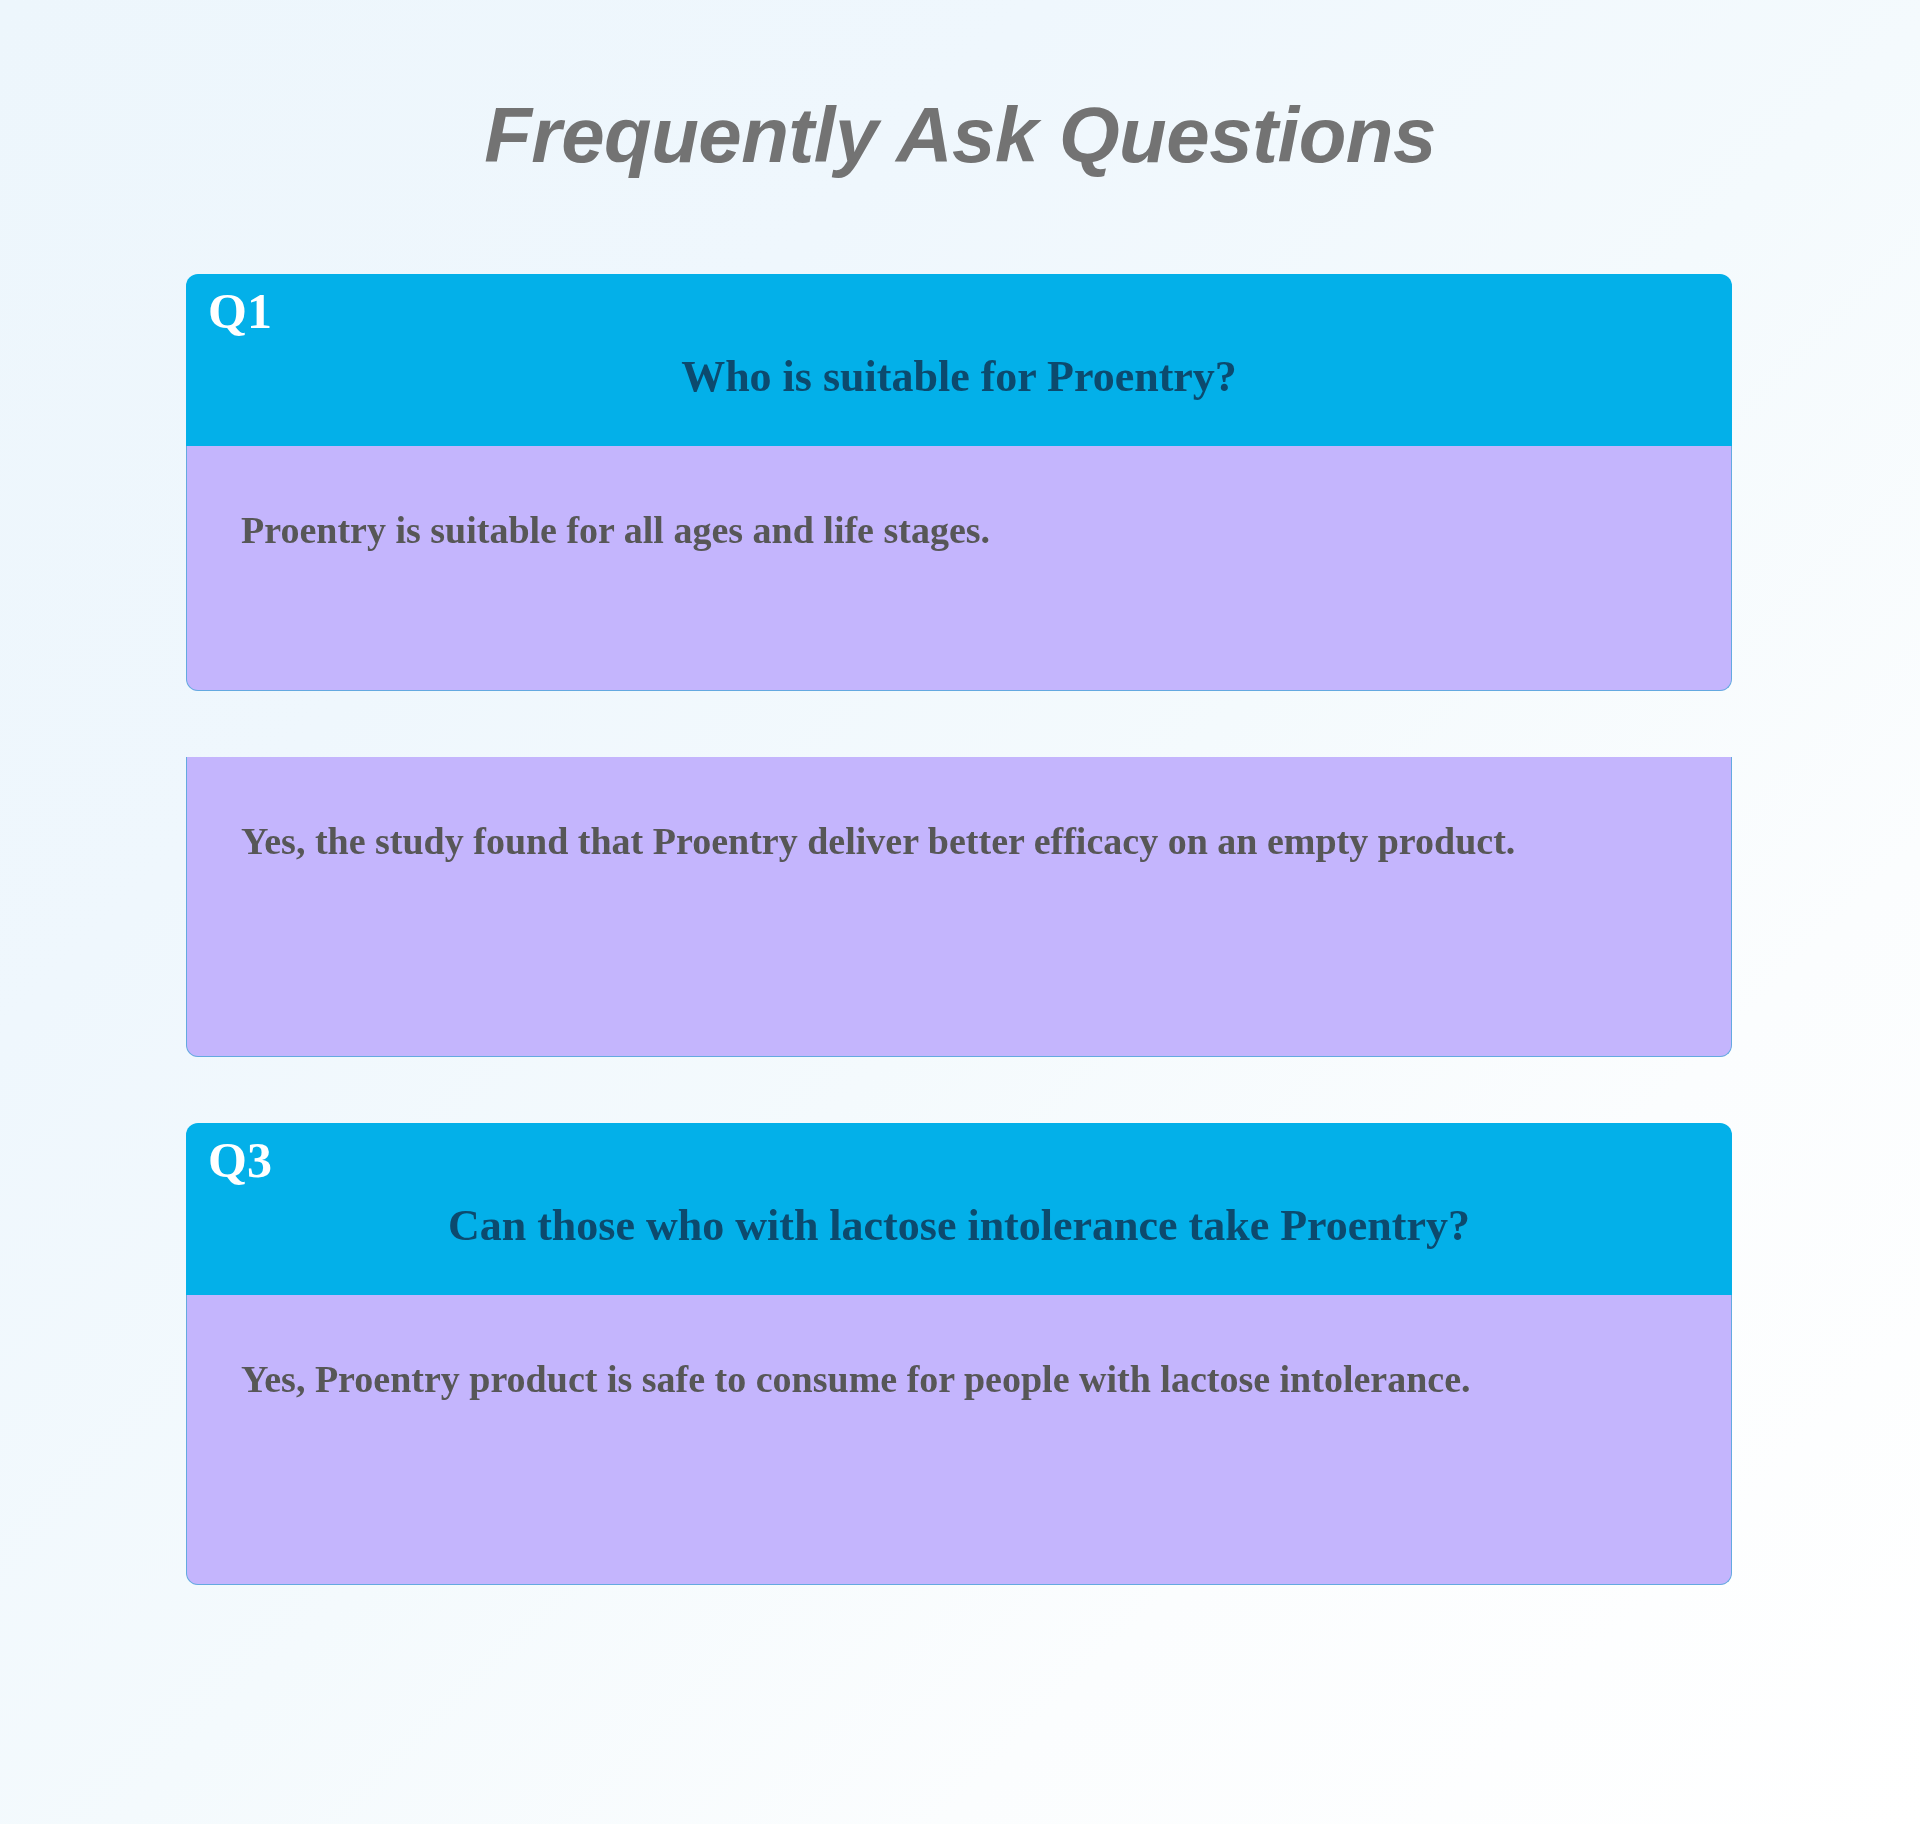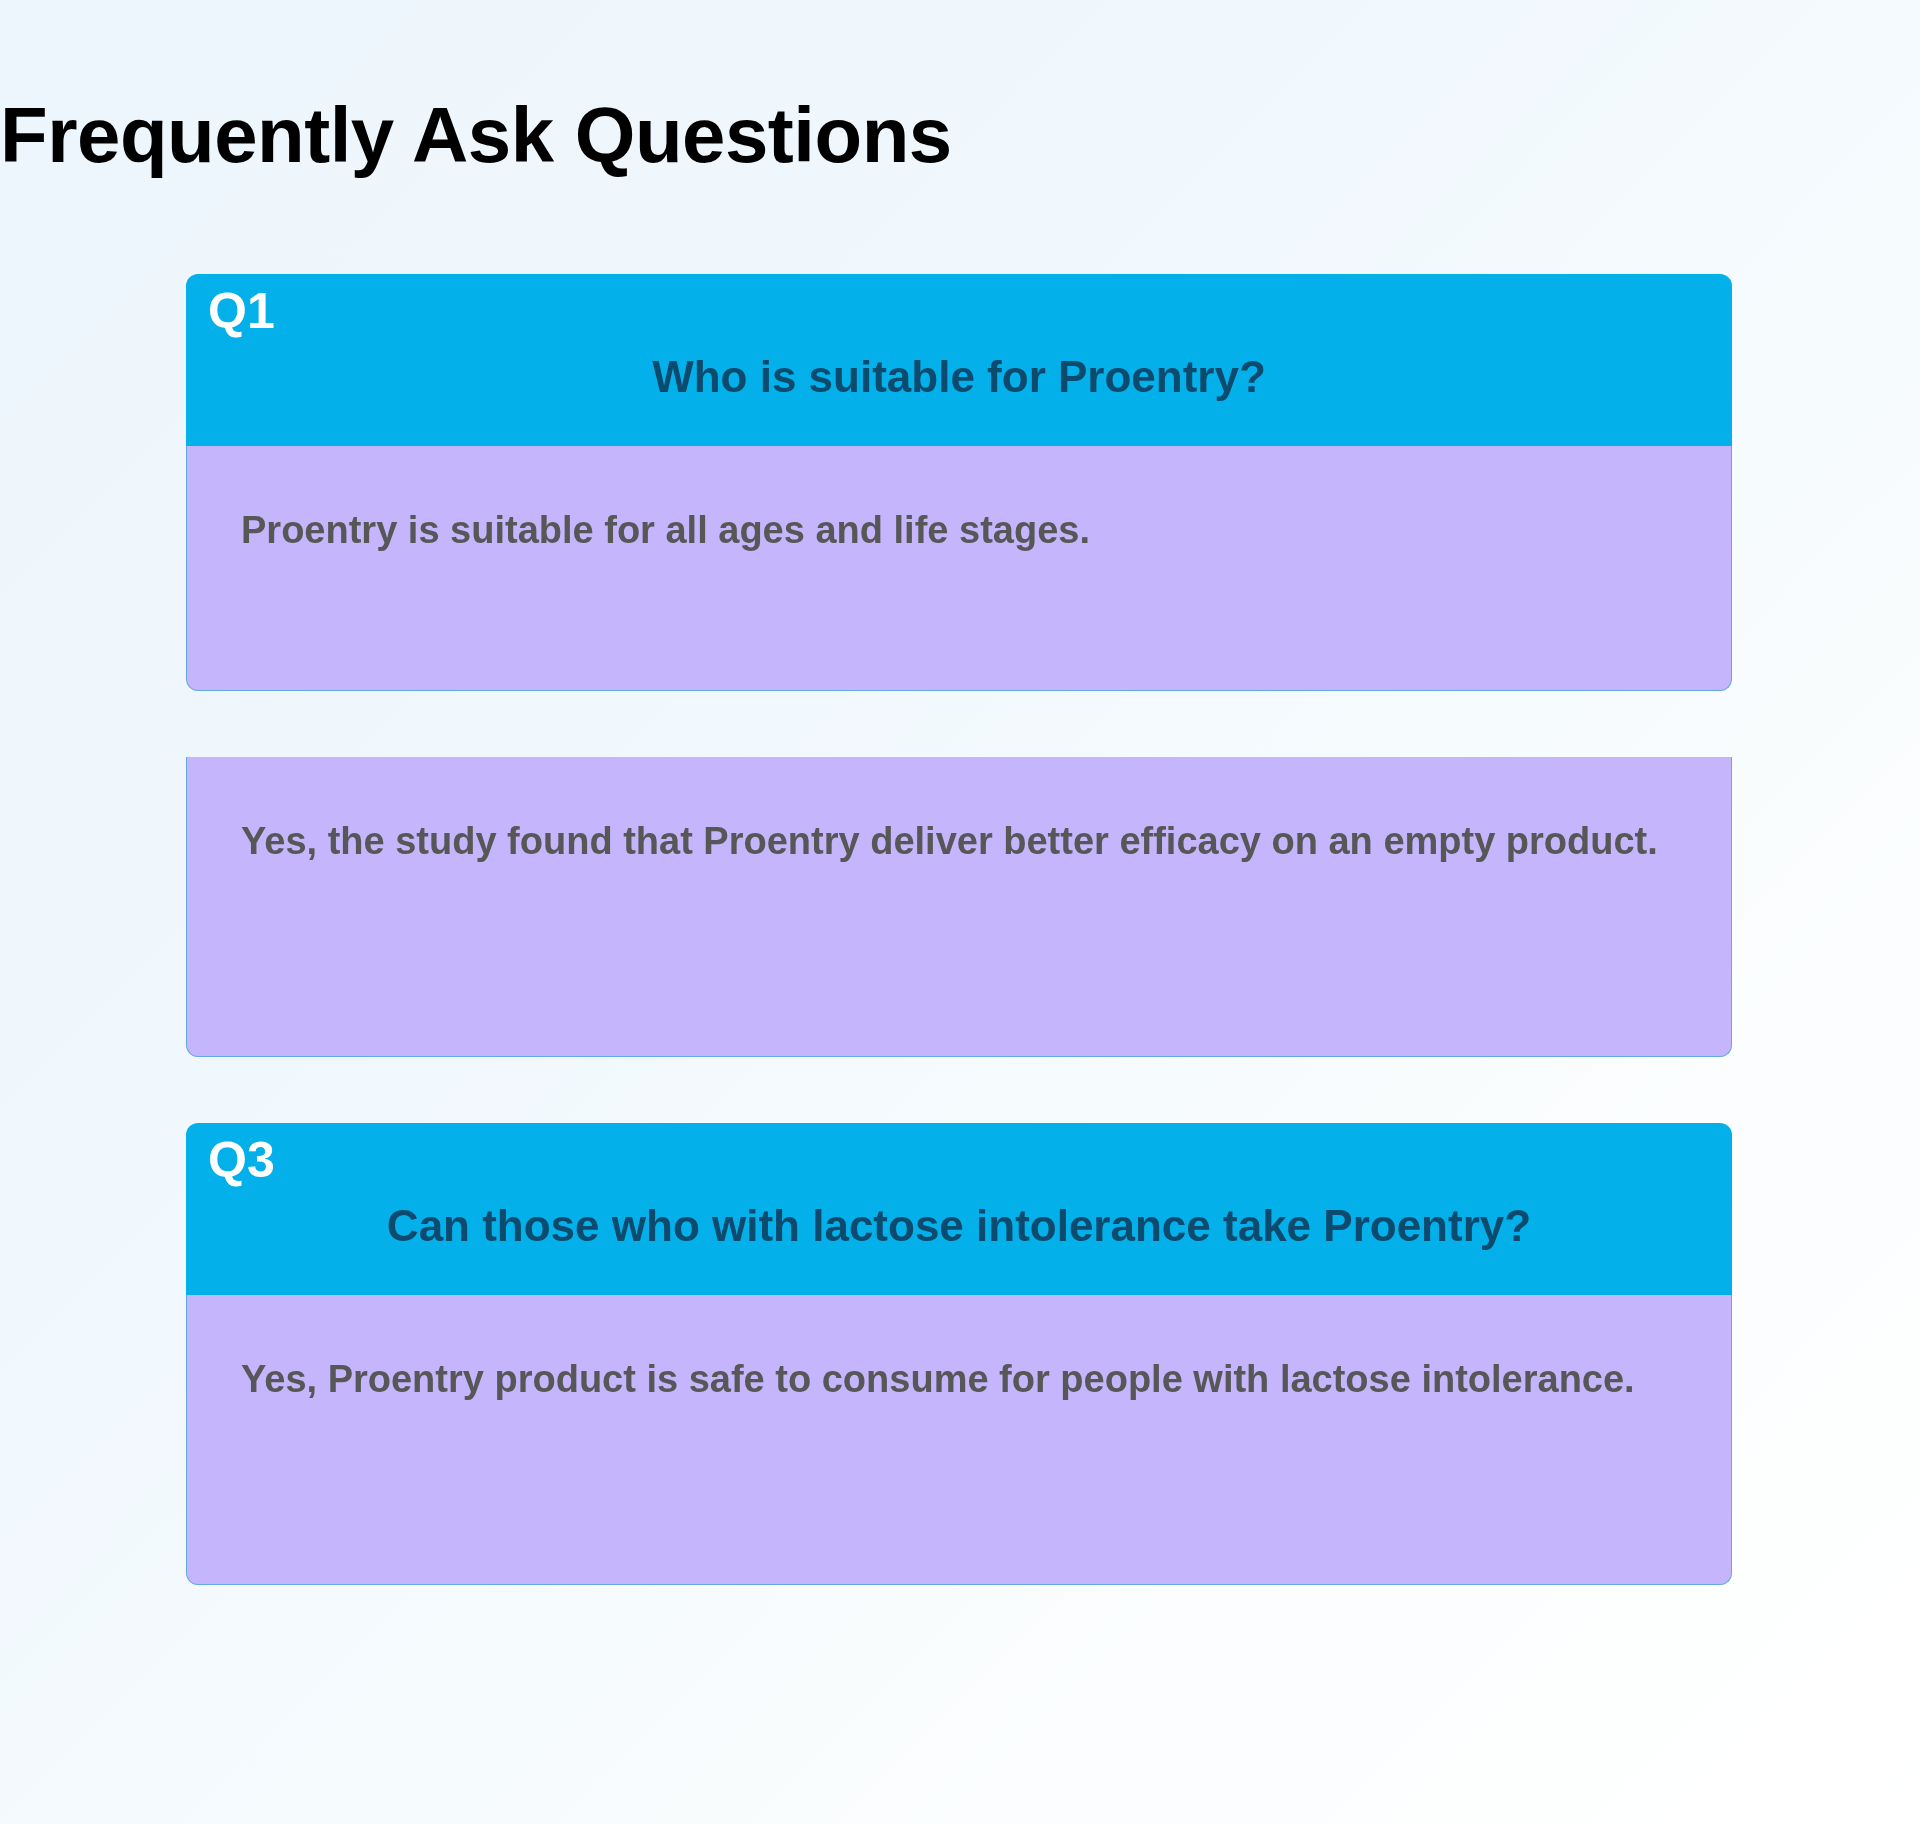--- a/index.html
+++ b/index.html
@@ -19,40 +19,43 @@
     width: 1920px;
     height: 1824px;
     box-sizing: border-box;
   }
 
   .faq-title {
     position: absolute;
     top: 96px;
     left: 0;
     width: 1920px;
+    text-align: center;
     font-size: 78px;
     font-weight: bold;
-    color: #000000;
+    color: #737373;
     letter-spacing: -0.5px;
     line-height: 1.0;
     white-space: nowrap;
+    font-style: italic;
   }
 
   .faq-list {
     position: absolute;
     top: 274px;
     left: 186px;
     width: 1546px;
   }
 
   .faq-card {
     width: 1546px;
     box-sizing: border-box;
     margin-bottom: 66px;
     border-radius: 12px;
+    font-family: Liberation Serif, serif;
   }
   .faq-card:last-child { margin-bottom: 0; }
 
   .faq-header {
     position: relative;
     background: #03b0e9;
     border-radius: 12px 12px 0 0;
     padding: 0;
     height: 172px;
     box-sizing: border-box;

